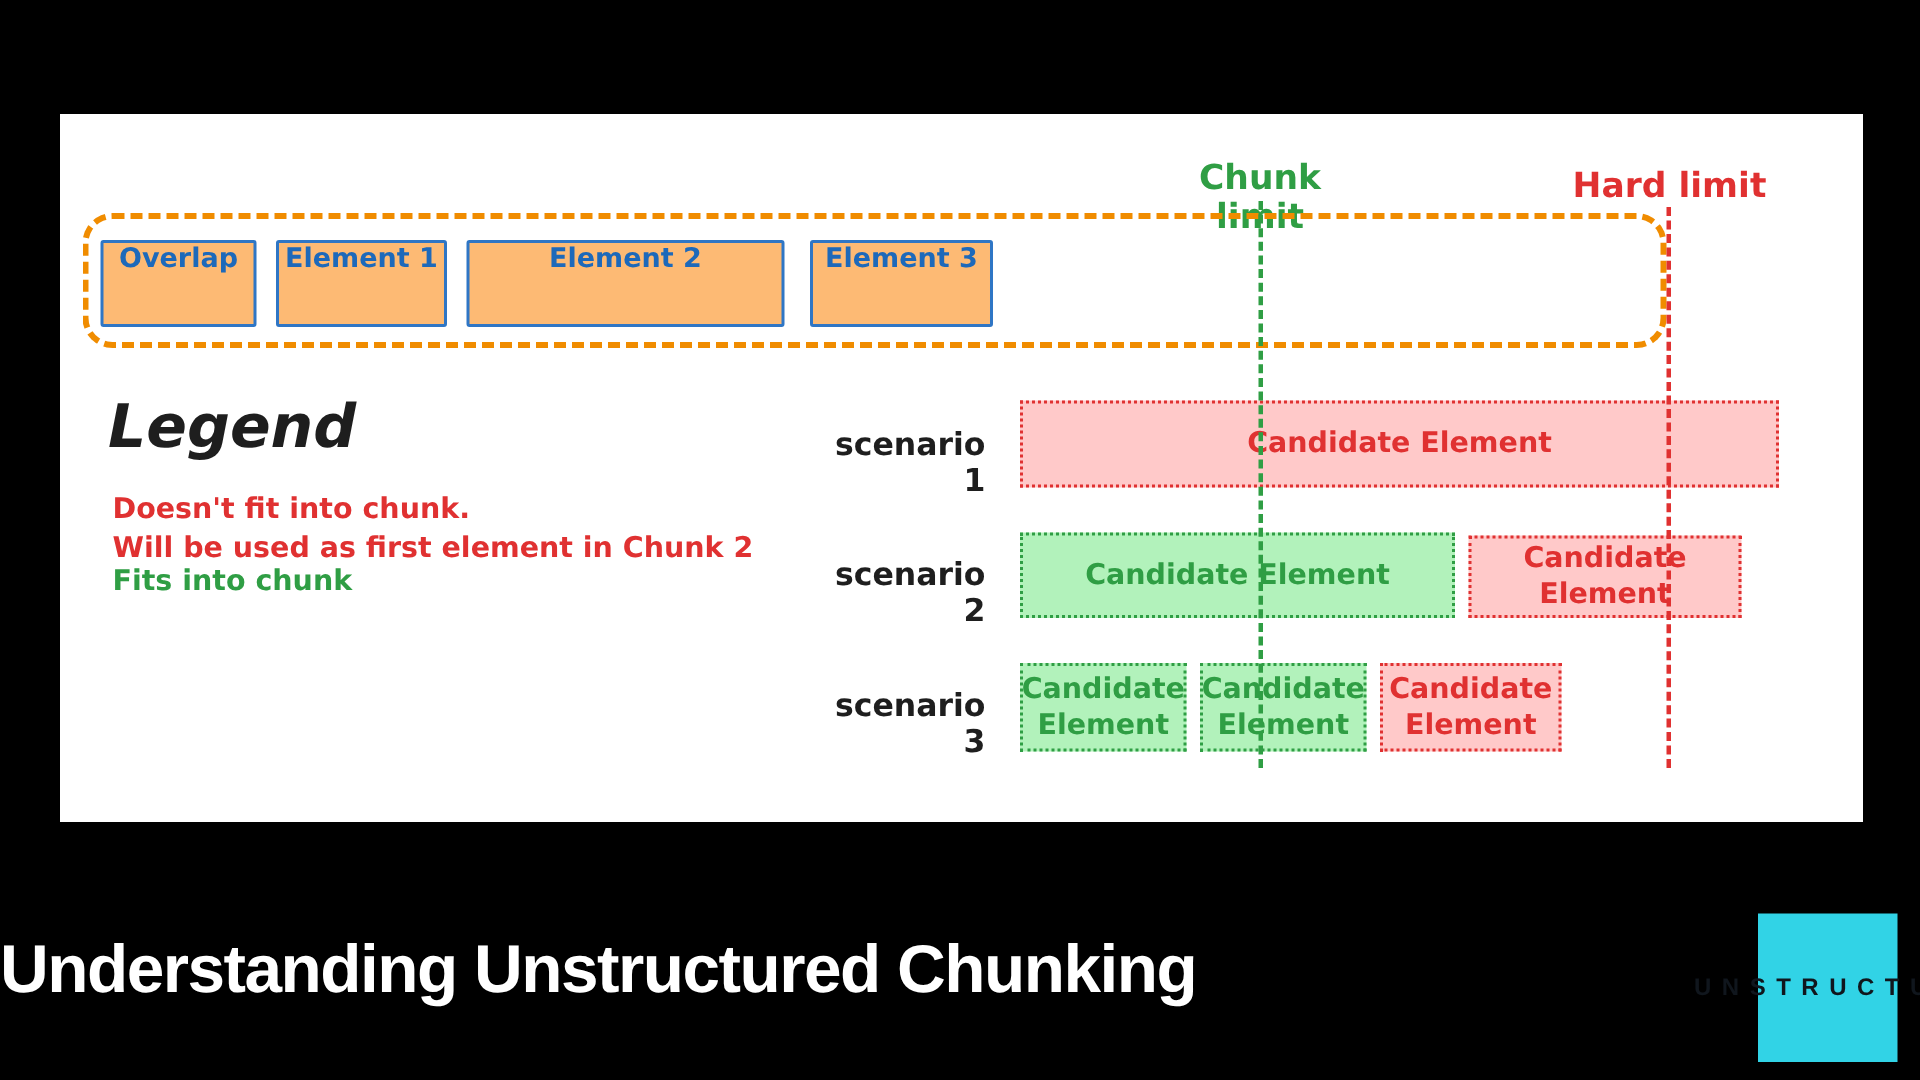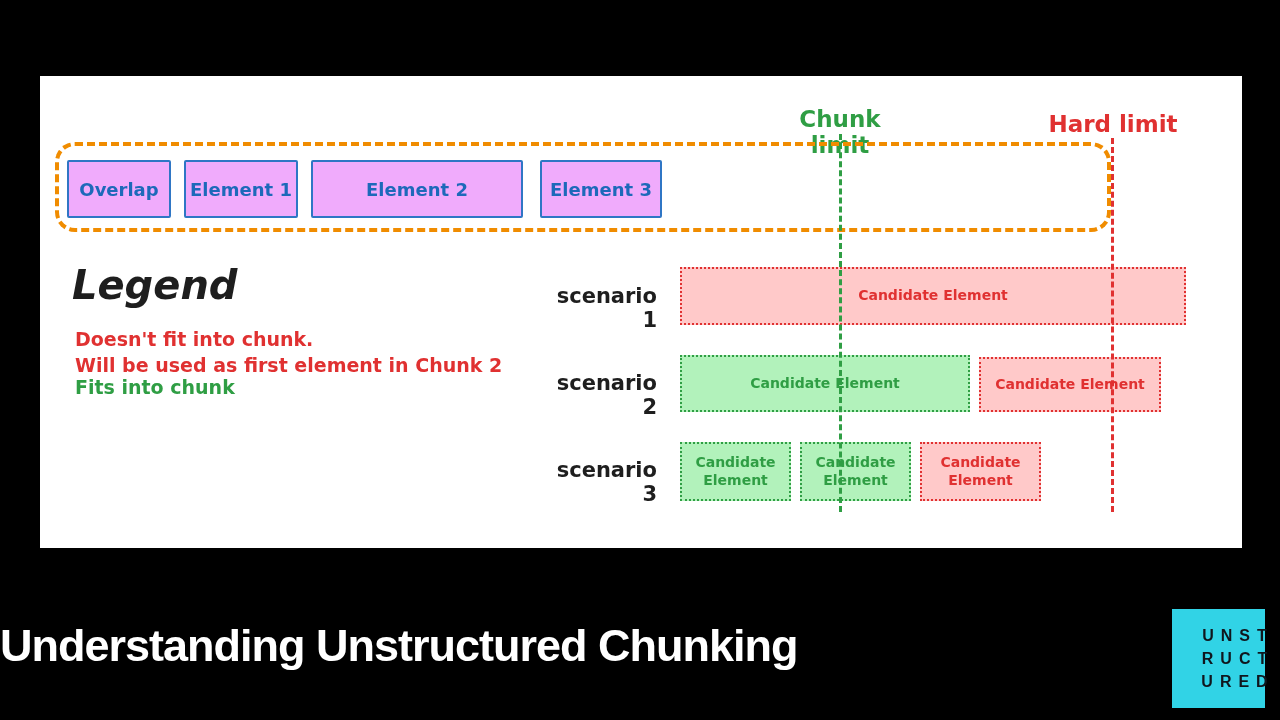--- a/index.html
+++ b/index.html
@@ -37,24 +37,24 @@
   }
 
   .chunk-box {
     left: 15px; top: 66px; width: 1056px; height: 90px;
     border: 4px dashed #f08c00;
     border-radius: 20px;
   }
 
   .element-box {
     top: 84px; height: 58px;
-    background: #f0abfc;
+    background: #fdba74;
     border: 2.5px solid #2f76c5;
     border-radius: 2px;
-    display: flex; align-items: center; justify-content: center;
+    display: flex; align-items: flex-start; justify-content: center;
     color: #1d69ba; font-size: 18px; font-weight: bold;
     z-index: 2;
   }
   .box-overlap  { left: 27px;  width: 104px; }
   .box-el1      { left: 144px; width: 114px; }
   .box-el2      { left: 271px; width: 212px; }
   .box-el3      { left: 500px; width: 122px; }
 
   .legend-title {
     left: 32px; top: 186px;
@@ -73,21 +73,21 @@
     text-align: right;
     font-size: 21px; font-weight: bold; color: #1e1e1e;
   }
   .sl1 { top: 208px; }
   .sl2 { top: 295px; }
   .sl3 { top: 382px; }
 
   .cand-box {
     display: flex; align-items: center; justify-content: center;
     text-align: center;
-    font-size: 14px; font-weight: bold;
+    font-size: 19px; font-weight: bold;
     line-height: 1.25;
     z-index: 2;
     padding: 2px 6px;
   }
   .cand-red {
     background: #ffc9c9; border: 2.5px dotted #e03131; color: #e03131;
   }
   .cand-green {
     background: #b2f2bb; border: 2.5px dotted #2f9e44; color: #2f9e44;
   }
@@ -103,21 +103,21 @@
     position: absolute; left: 0; top: 620px; width: 1280px;
     text-align: left;
     font-family: "Liberation Sans", sans-serif;
     font-size: 45px; font-weight: bold; color: #ffffff;
     letter-spacing: -1px;
   }
   .logo {
     position: absolute; left: 1172px; top: 609px;
     width: 93px; height: 99px;
     background: #31d3e6;
-    display: flex; flex-direction: column;
+    display: flex; flex-direction: row;
     align-items: center; justify-content: center;
     gap: 7px;
     padding-left: 32px;
   }
   .logo-row {
     font-family: "Liberation Sans", sans-serif;
     font-size: 16px; font-weight: bold; color: #10161d;
     letter-spacing: 7px; margin-right: -7px;
     line-height: 1;
   }

